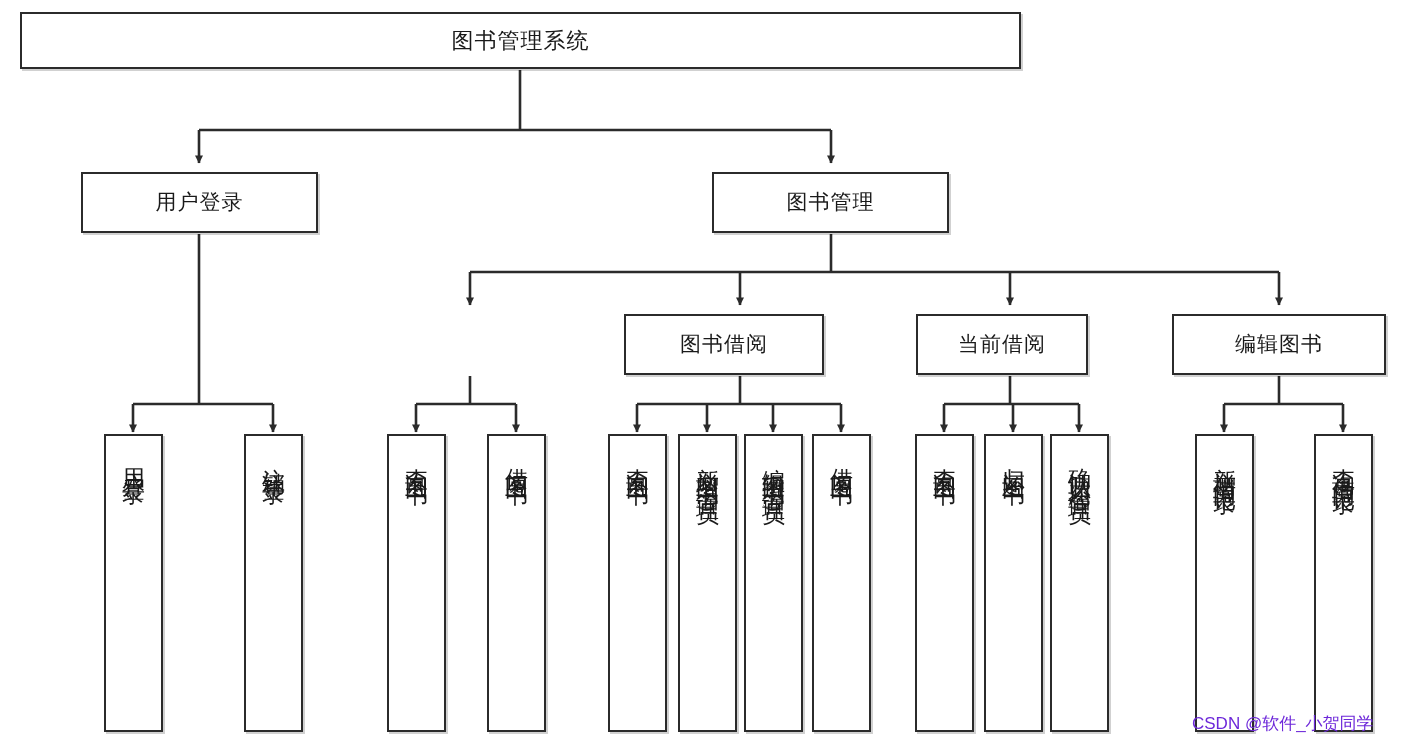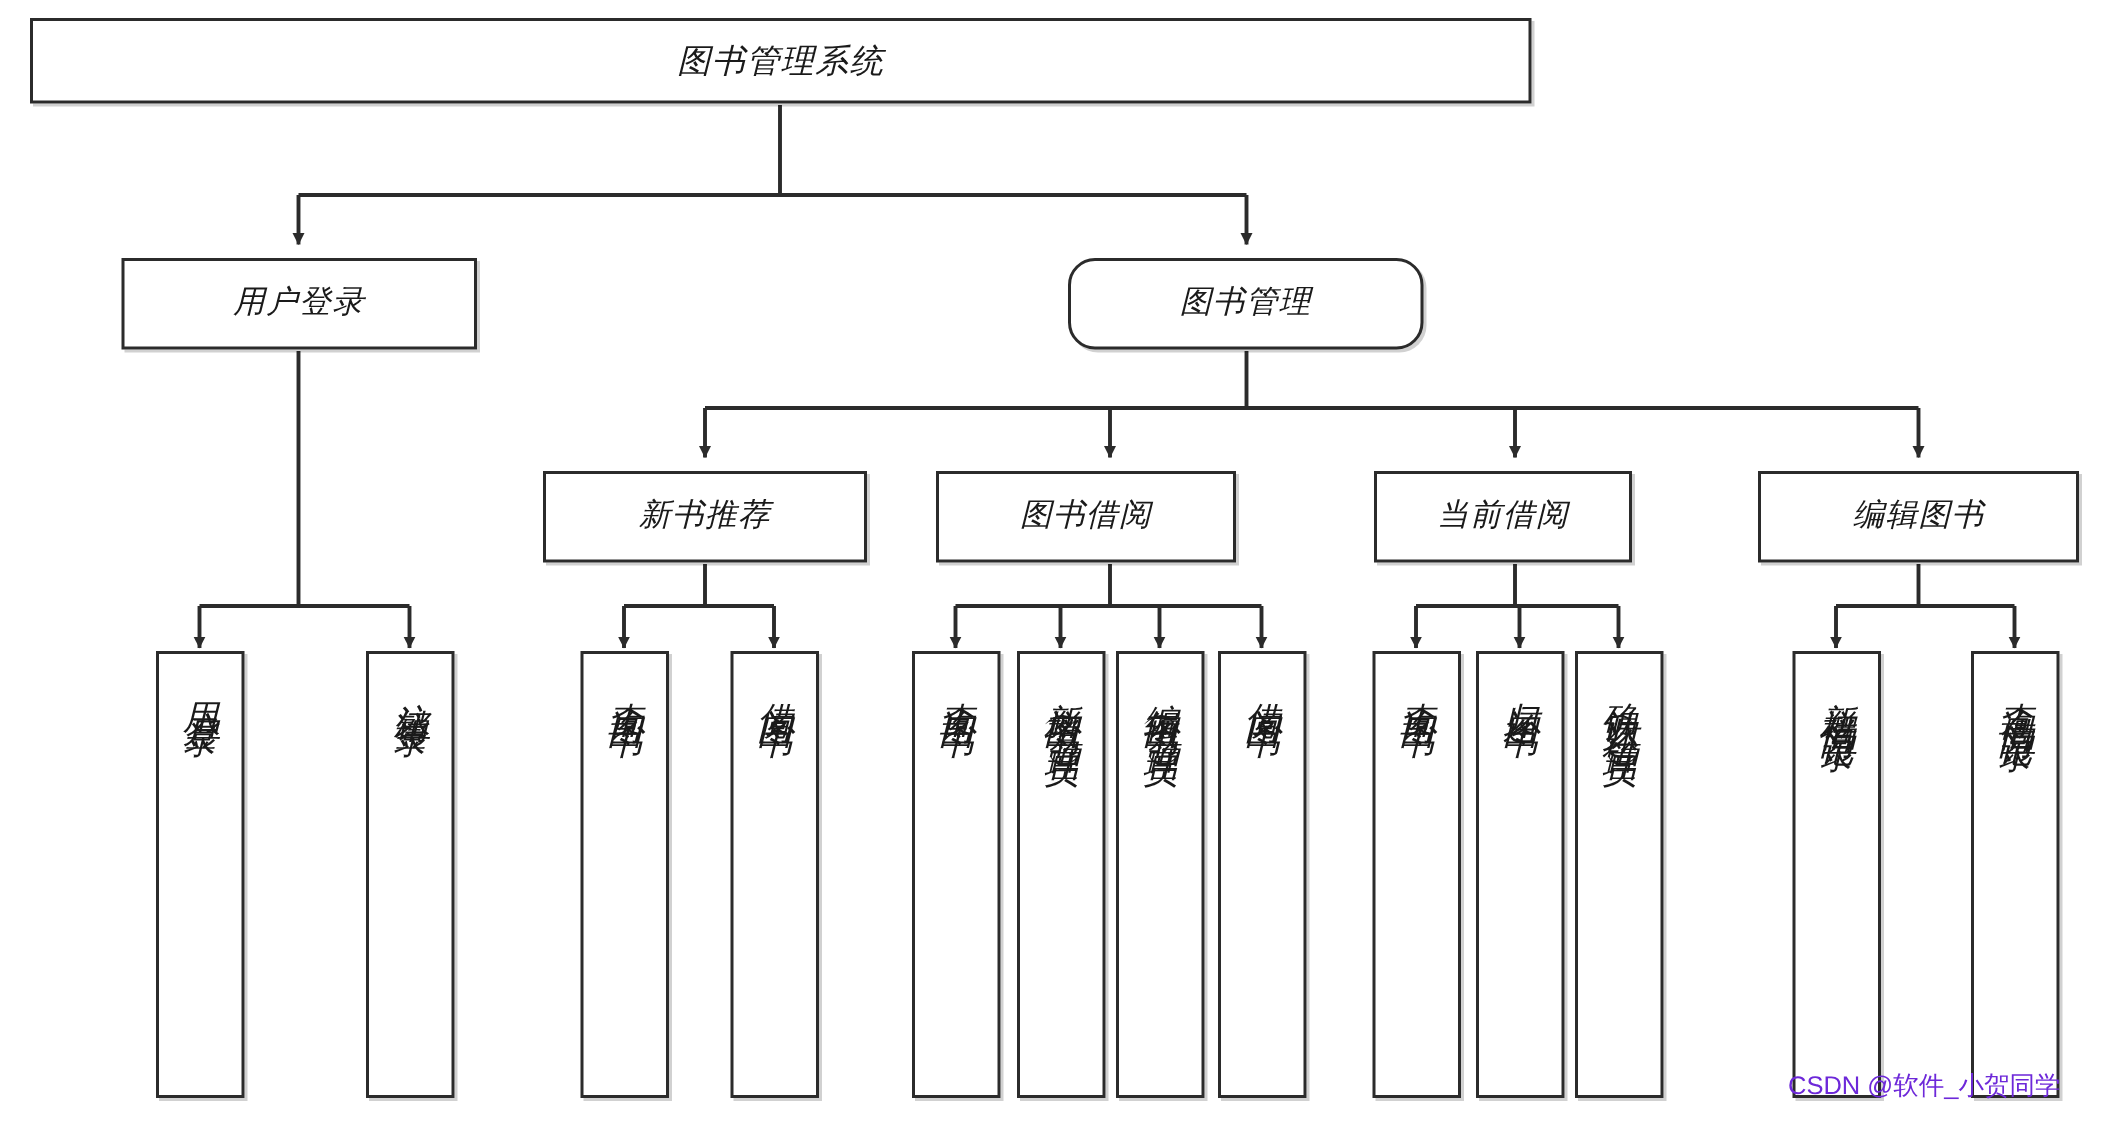--- a/index.html
+++ b/index.html
@@ -34,21 +34,20 @@
     align-items: center;
     justify-content: center;
     color: #1a1a1a;
     z-index: 2;
   }
   .node .label {
     display: block;
     text-align: center;
     line-height: 1.18;
     letter-spacing: 1px;
-    font-style: italic;
   }
   .node.horizontal .label {
     writing-mode: horizontal-tb;
     font-size: 21px;
   }
   .node.vertical {
     align-items: flex-start;
     padding-top: 14px;
   }
   .node.vertical .label {
@@ -125,27 +124,24 @@
     </g>
   </svg>
 
   <div class="node horizontal root" style="left:20px; top:12px; width:1001px; height:57px;">
     <span class="label">图书管理系统</span>
   </div>
 
   <div class="node horizontal" style="left:81px; top:172px; width:237px; height:61px;">
     <span class="label">用户登录</span>
   </div>
-  <div class="node horizontal" style="left:712px; top:172px; width:237px; height:61px;border-radius:18px;">
+  <div class="node horizontal" style="left:712px; top:172px; width:237px; height:61px;">
     <span class="label">图书管理</span>
   </div>
 
-  <div class="node horizontal" style="left:362px; top:314px; width:216px; height:61px;">
-    <span class="label">新书推荐</span>
-  </div>
   <div class="node horizontal" style="left:624px; top:314px; width:200px; height:61px;">
     <span class="label">图书借阅</span>
   </div>
   <div class="node horizontal" style="left:916px; top:314px; width:172px; height:61px;">
     <span class="label">当前借阅</span>
   </div>
   <div class="node horizontal" style="left:1172px; top:314px; width:214px; height:61px;">
     <span class="label">编辑图书</span>
   </div>
 

